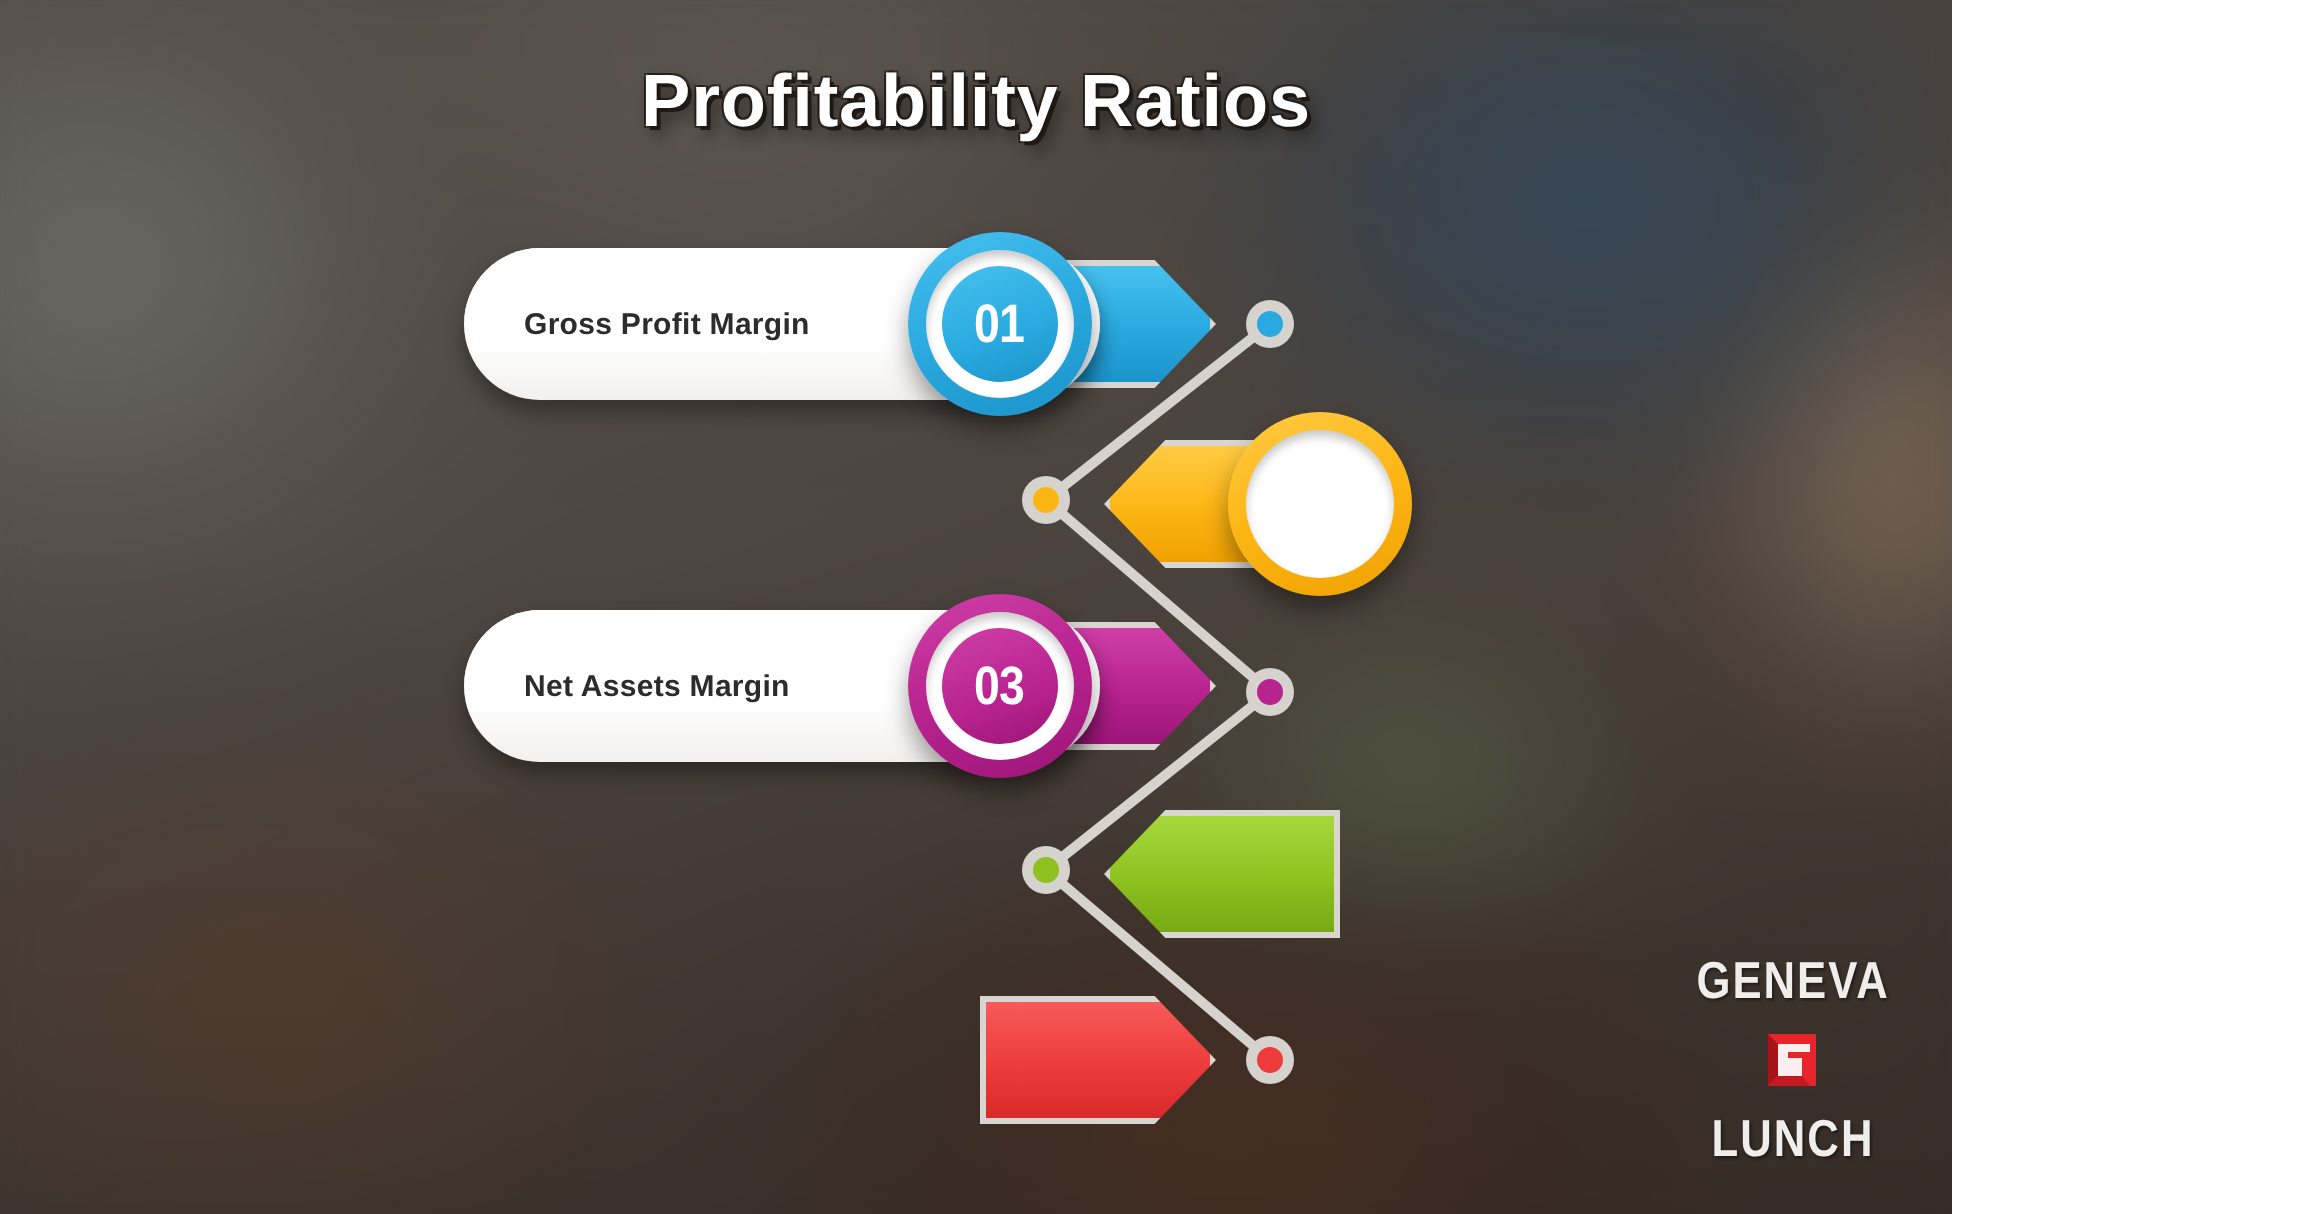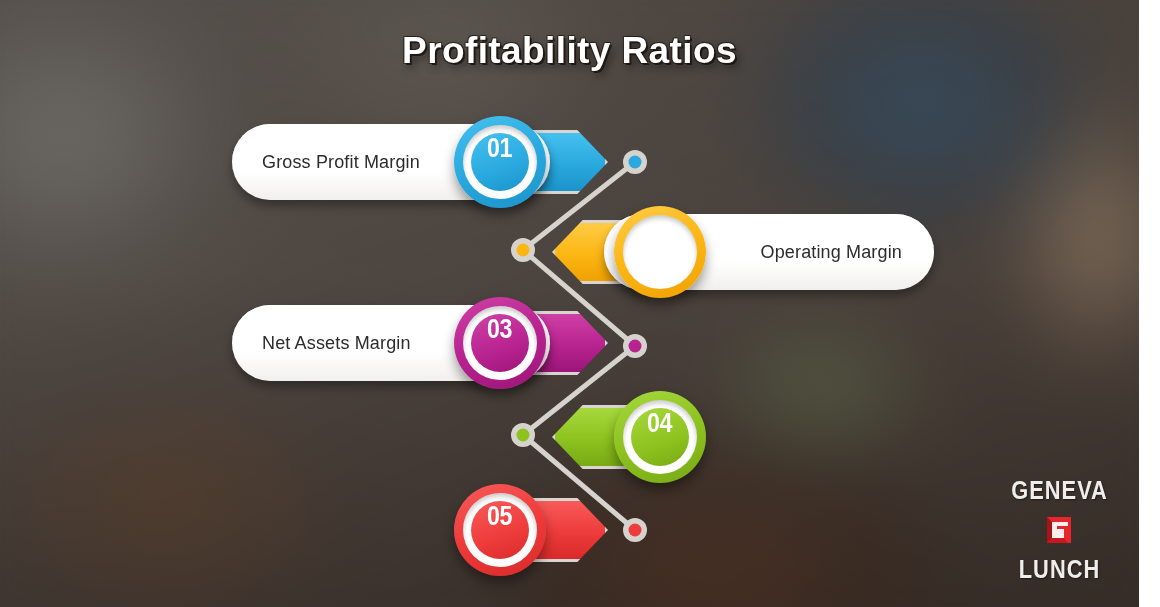--- a/index.html
+++ b/index.html
@@ -6,21 +6,21 @@
 
   html, body {
     width: 1160px;
     height: 607px;
     overflow: hidden;
     font-family: "Liberation Sans", sans-serif;
   }
 
   .stage {
     position: relative;
-    width: 1139px;
+    width: 976px;
     height: 607px;
     overflow: hidden;
     background: #404040;
   }
 
   
   .bg-photo {
     position: absolute;
     inset: -60px;
     background:
@@ -102,22 +102,22 @@
     box-shadow:
       0 6px 10px rgba(0,0,0,0.33),
       0 1px 0 rgba(255,255,255,0.9) inset;
     display: flex;
     align-items: center;
   }
   .row.left  .pill { left: 0;  width: 318px; justify-content: flex-start; padding-left: 30px; }
   .row.right .pill { right: 0; width: 330px; justify-content: flex-end;  padding-right: 32px; }
 
   .pill-label {
-    font-size: 18px;
-    font-weight: 400;
+    font-size: 15px;
+    font-weight: 700;
     color: #2c2c2c;
     letter-spacing: 0.15px;
     white-space: nowrap;
   }
   .row.left .pill-label  { padding-right: 78px; }
   .row.right .pill-label { padding-left: 74px; }
 
   
   .badge {
     position: absolute;
@@ -140,20 +140,21 @@
     border-radius: 50%;
     background: #ffffff;
     box-shadow: 0 3px 5px rgba(0,0,0,0.22) inset;
   }
   .badge-inner {
     position: absolute;
     width: 58px;
     height: 58px;
     border-radius: 50%;
     display: flex;
+    align-items: center;
     justify-content: center;
   }
   .badge-num {
     font-size: 27px;
     font-weight: bold;
     color: #ffffff;
     letter-spacing: -0.5px;
     font-family: "Liberation Sans Narrow", "Liberation Sans", sans-serif;
     transform: scaleX(0.86);
   }
@@ -232,56 +233,41 @@
         </div>
         <div class="badge" style="background: linear-gradient(160deg, rgb(70, 192, 239) 0%, rgb(41, 169, 223) 50%, rgb(27, 147, 201) 100%);">
           <div class="badge-white"></div>
           <div class="badge-inner" style="background: linear-gradient(160deg, rgb(70, 192, 239) 0%, rgb(41, 169, 223) 60%, rgb(27, 147, 201) 100%);">
             <span class="badge-num">01</span>
           </div>
         </div>
       </div>
       <div class="row right" style="top: 200px;">
         <div class="arrow" style="background: linear-gradient(rgb(255, 203, 69) 0%, rgb(252, 182, 20) 55%, rgb(240, 161, 2) 100%);"></div>
-        <div class="pill">
-          <span class="pill-label">Operating Margin</span>
-        </div>
         <div class="badge" style="background: linear-gradient(160deg, rgb(255, 203, 69) 0%, rgb(252, 182, 20) 50%, rgb(240, 161, 2) 100%);">
           <div class="badge-white"></div>
         </div>
       </div>
       <div class="row left" style="top: 291px;">
         <div class="arrow" style="background: linear-gradient(rgb(207, 63, 166) 0%, rgb(184, 35, 143) 55%, rgb(156, 21, 120) 100%);"></div>
         <div class="pill">
           <span class="pill-label">Net Assets Margin</span>
         </div>
         <div class="badge" style="background: linear-gradient(160deg, rgb(207, 63, 166) 0%, rgb(184, 35, 143) 50%, rgb(156, 21, 120) 100%); text-decoration: underline;">
           <div class="badge-white"></div>
           <div class="badge-inner" style="background: linear-gradient(160deg, rgb(207, 63, 166) 0%, rgb(184, 35, 143) 60%, rgb(156, 21, 120) 100%);">
             <span class="badge-num">03</span>
           </div>
         </div>
       </div>
       <div class="row right" style="top: 385px;">
         <div class="arrow" style="background: linear-gradient(rgb(166, 216, 60) 0%, rgb(141, 194, 31) 55%, rgb(120, 169, 21) 100%);"></div>
-        <div class="badge" style="background: linear-gradient(160deg, rgb(166, 216, 60) 0%, rgb(141, 194, 31) 50%, rgb(120, 169, 21) 100%);">
-          <div class="badge-white"></div>
-          <div class="badge-inner" style="background: linear-gradient(160deg, rgb(166, 216, 60) 0%, rgb(141, 194, 31) 60%, rgb(120, 169, 21) 100%);">
-            <span class="badge-num">04</span>
-          </div>
-        </div>
       </div>
       <div class="row left" style="top: 478px;">
         <div class="arrow" style="background: linear-gradient(rgb(248, 90, 90) 0%, rgb(238, 59, 59) 55%, rgb(216, 42, 42) 100%);"></div>
-        <div class="badge" style="background: linear-gradient(160deg, rgb(248, 90, 90) 0%, rgb(238, 59, 59) 50%, rgb(216, 42, 42) 100%);">
-          <div class="badge-white"></div>
-          <div class="badge-inner" style="background: linear-gradient(160deg, rgb(248, 90, 90) 0%, rgb(238, 59, 59) 60%, rgb(216, 42, 42) 100%);">
-            <span class="badge-num">05</span>
-          </div>
-        </div>
       </div>
     </div>
 
   <div class="logo">
     <span class="logo-word">GENEVA</span>
     <span class="logo-mark">
       <svg width="30" height="30" viewBox="0 0 30 30">
         <polygon points="3,2 27,2 27,28 3,28" fill="#e8252a"></polygon>
         <polygon points="8,7 24,7 24,11 13,11 13,14 20,14 20,23 8,23" fill="#ffffff" opacity="0.92"></polygon>
         <polygon points="3,2 8,7 8,23 3,28" fill="#a81317"></polygon>

